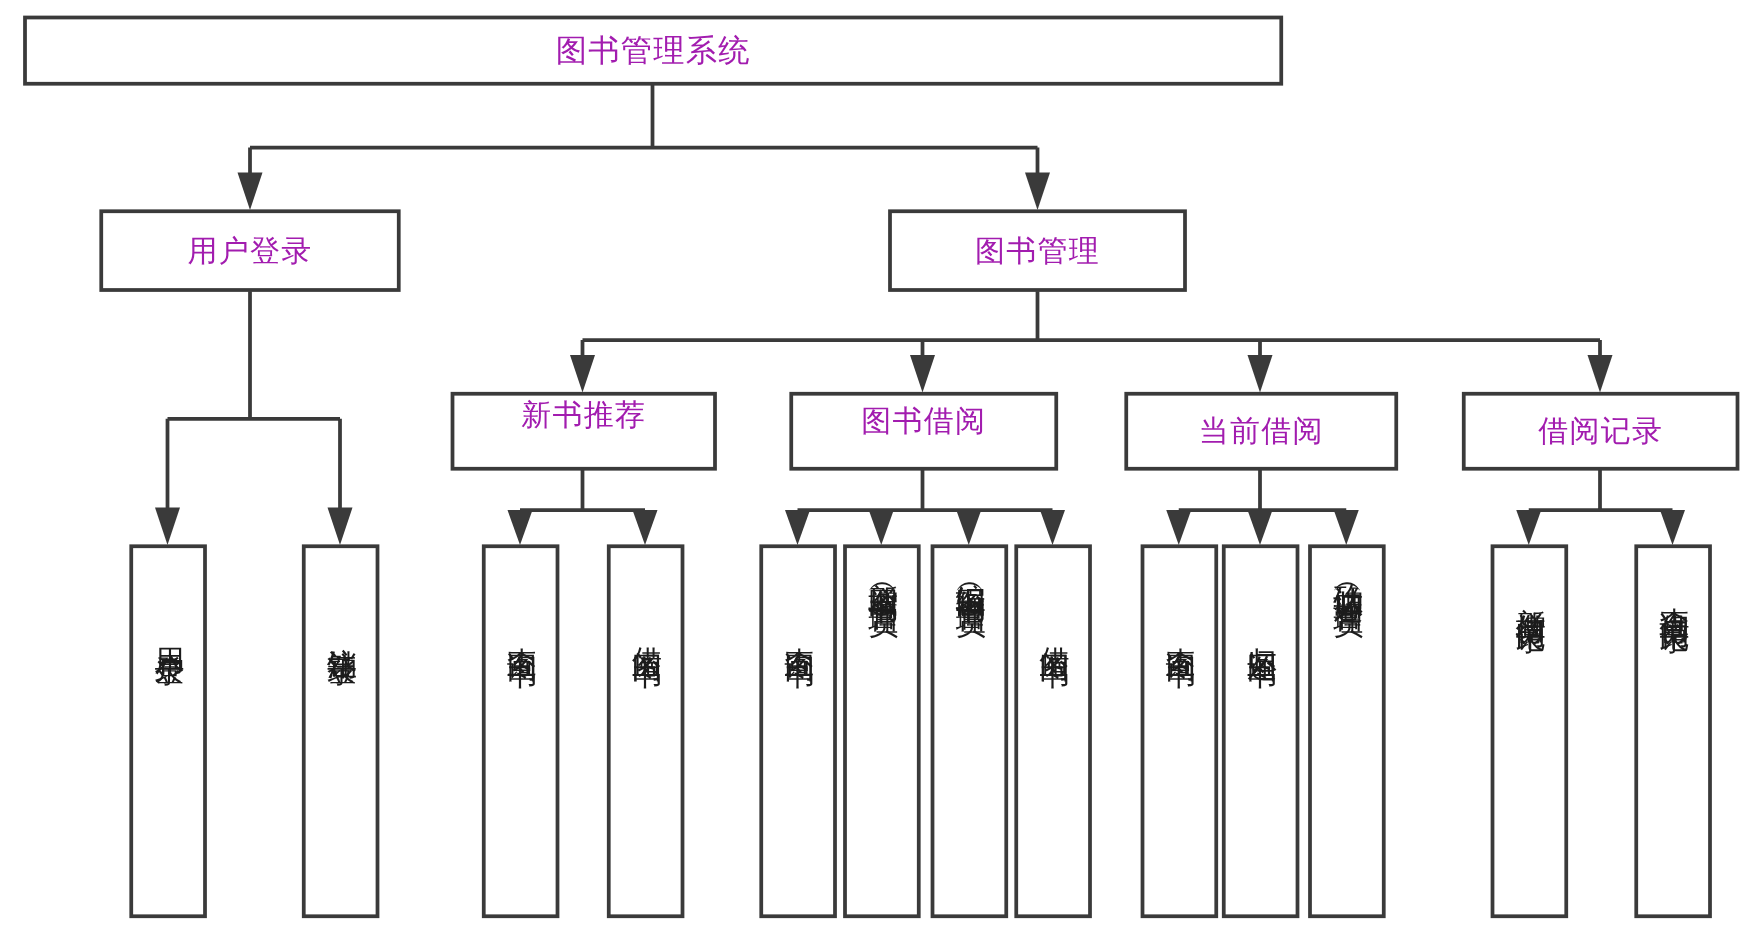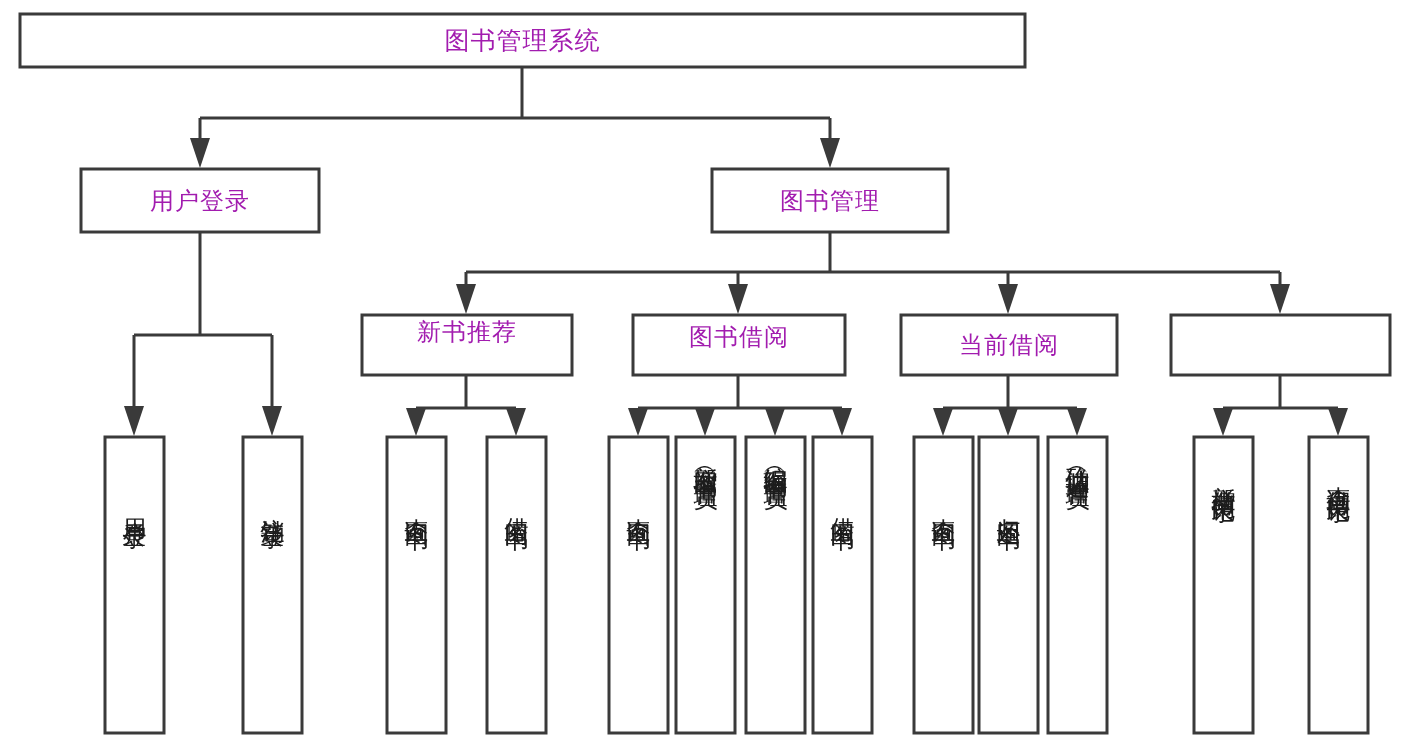--- a/index.html
+++ b/index.html
@@ -177,20 +177,23 @@
   </div>
 
   <div class="hlabel-wrap" style="left:633px; top:315px; width:212px; height:44px;">
     <span class="hlabel-text">图书借阅</span>
   </div>
 
   <div class="hlabel-wrap" style="left:901px; top:315px; width:216px; height:60px;">
     <span class="hlabel-text">当前借阅</span>
   </div>
 
+  <div class="hlabel-wrap" style="left:1171px; top:315px; width:219px; height:60px;">
+    <span class="hlabel-text">借阅记录</span>
+  </div>
 
   <div class="vlabel-wrap" style="left:105px; top:437px; width:59px; height:296px; padding-top:62px;">
     <span class="vlabel-text">用户登录</span>
   </div>
 
   <div class="vlabel-wrap" style="left:243px; top:437px; width:59px; height:296px; padding-top:62px;">
     <span class="vlabel-text">注销登录</span>
   </div>
 
   <div class="vlabel-wrap" style="left:387px; top:437px; width:59px; height:296px; padding-top:62px;">

